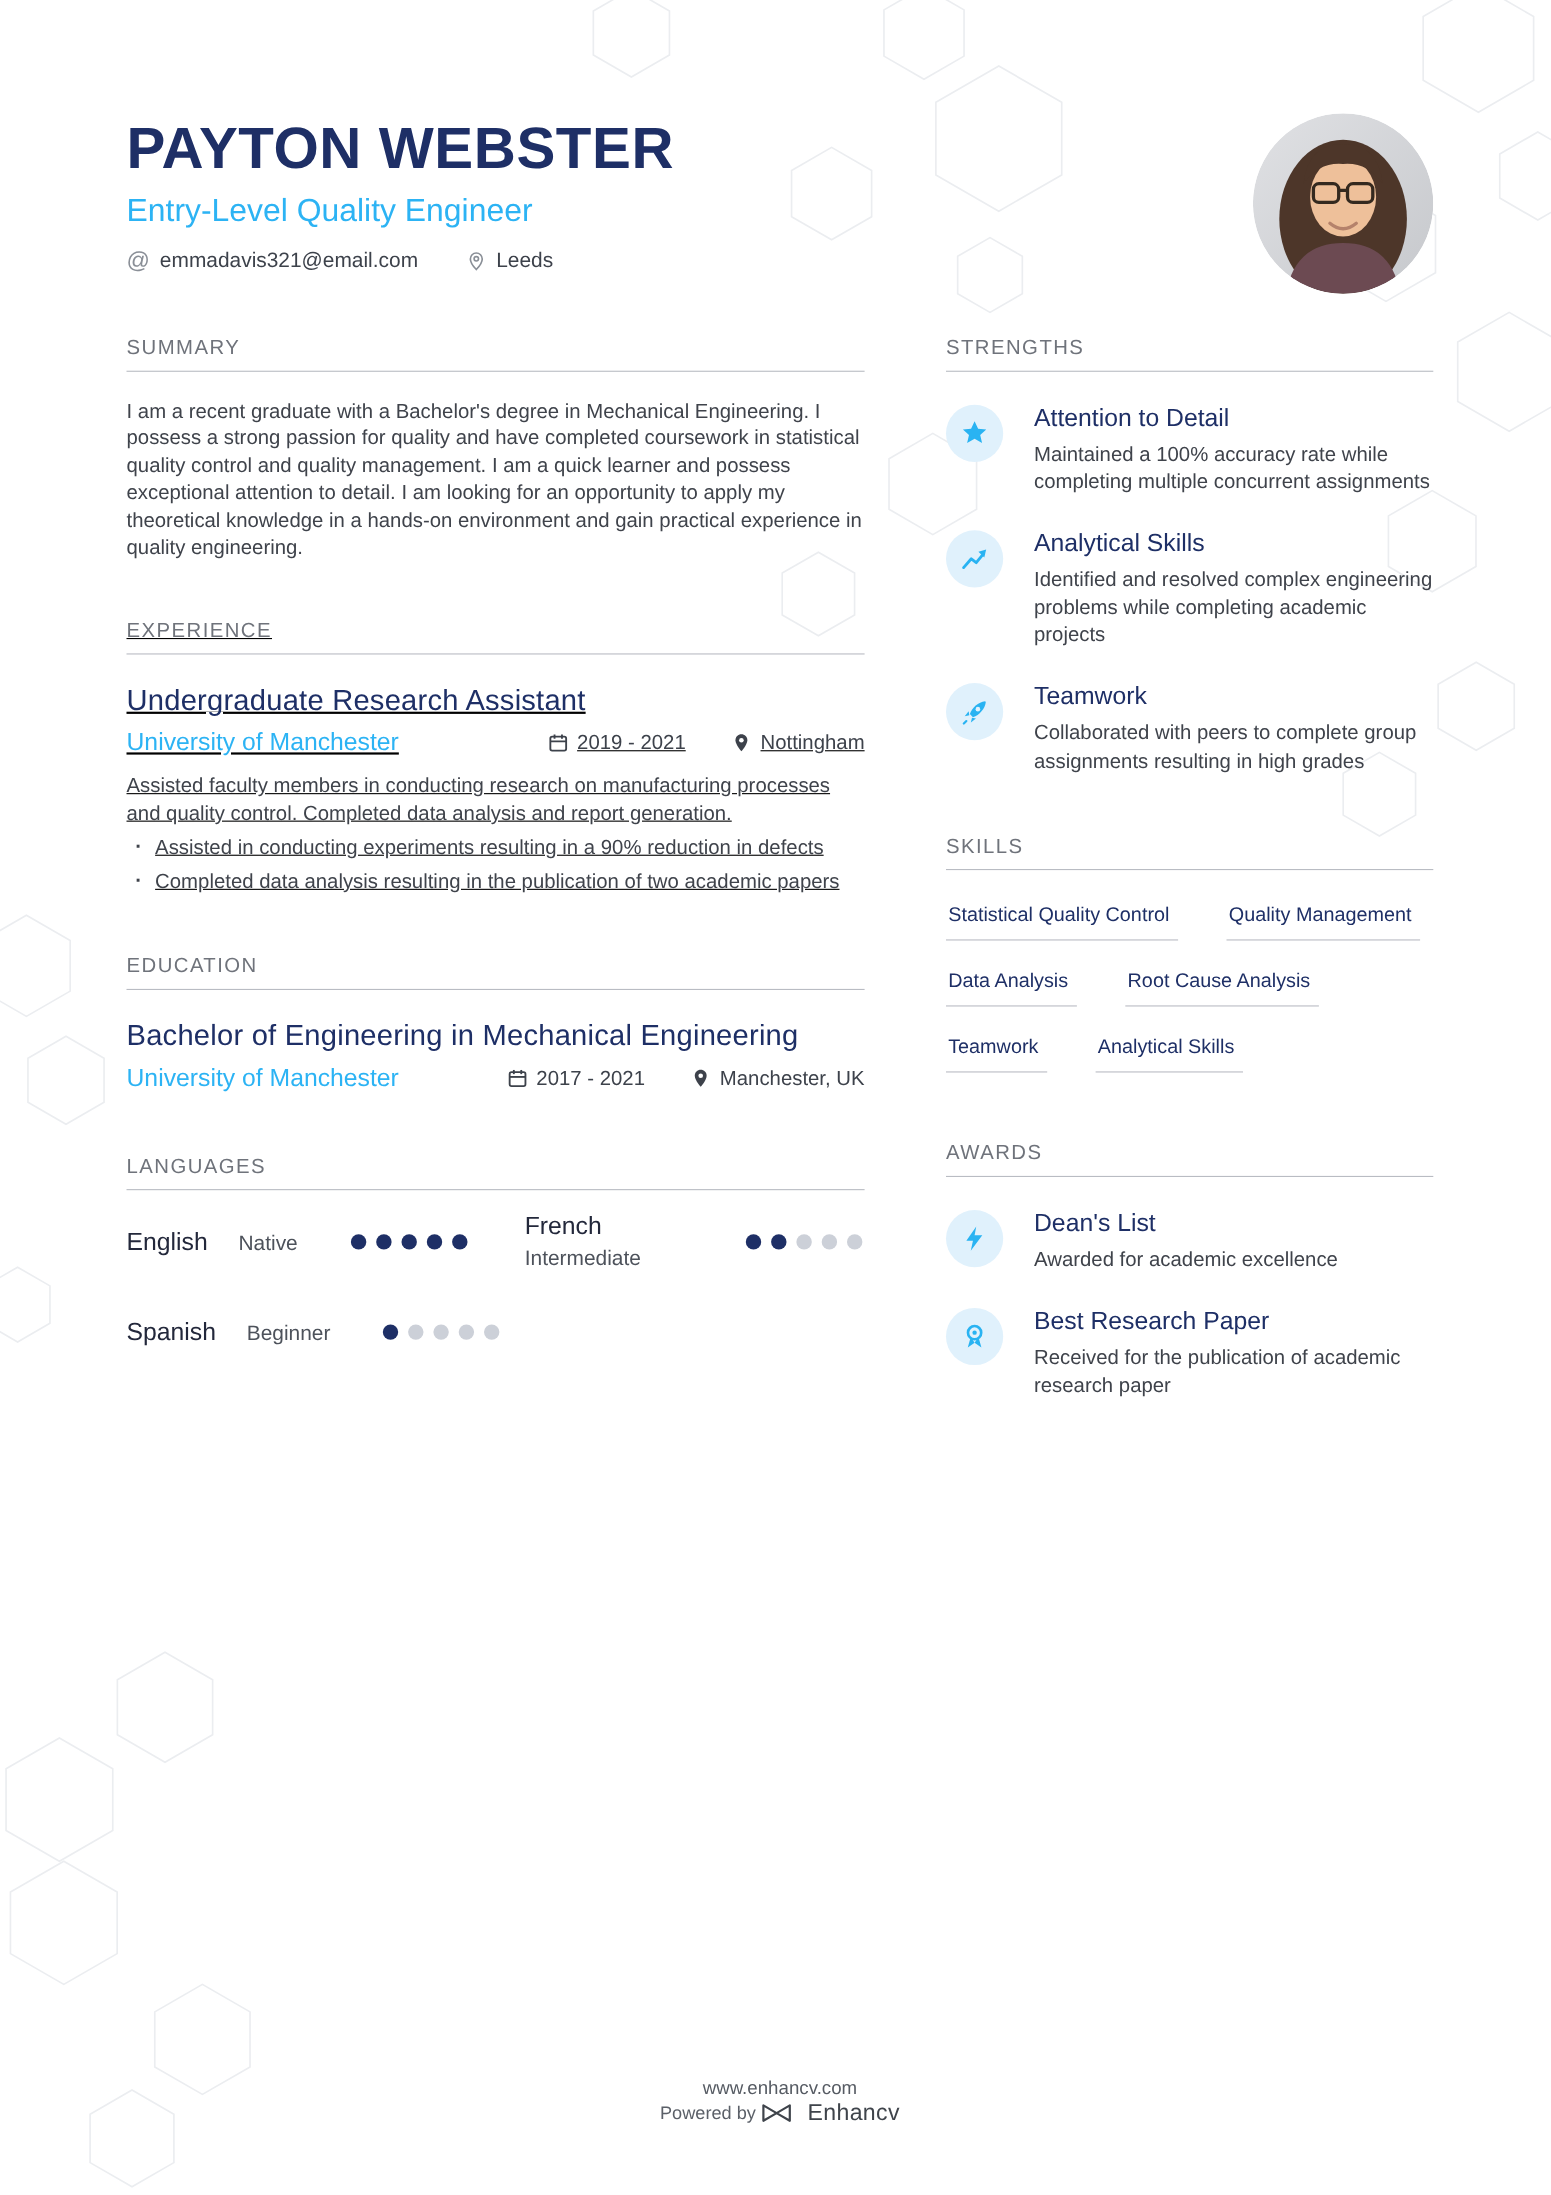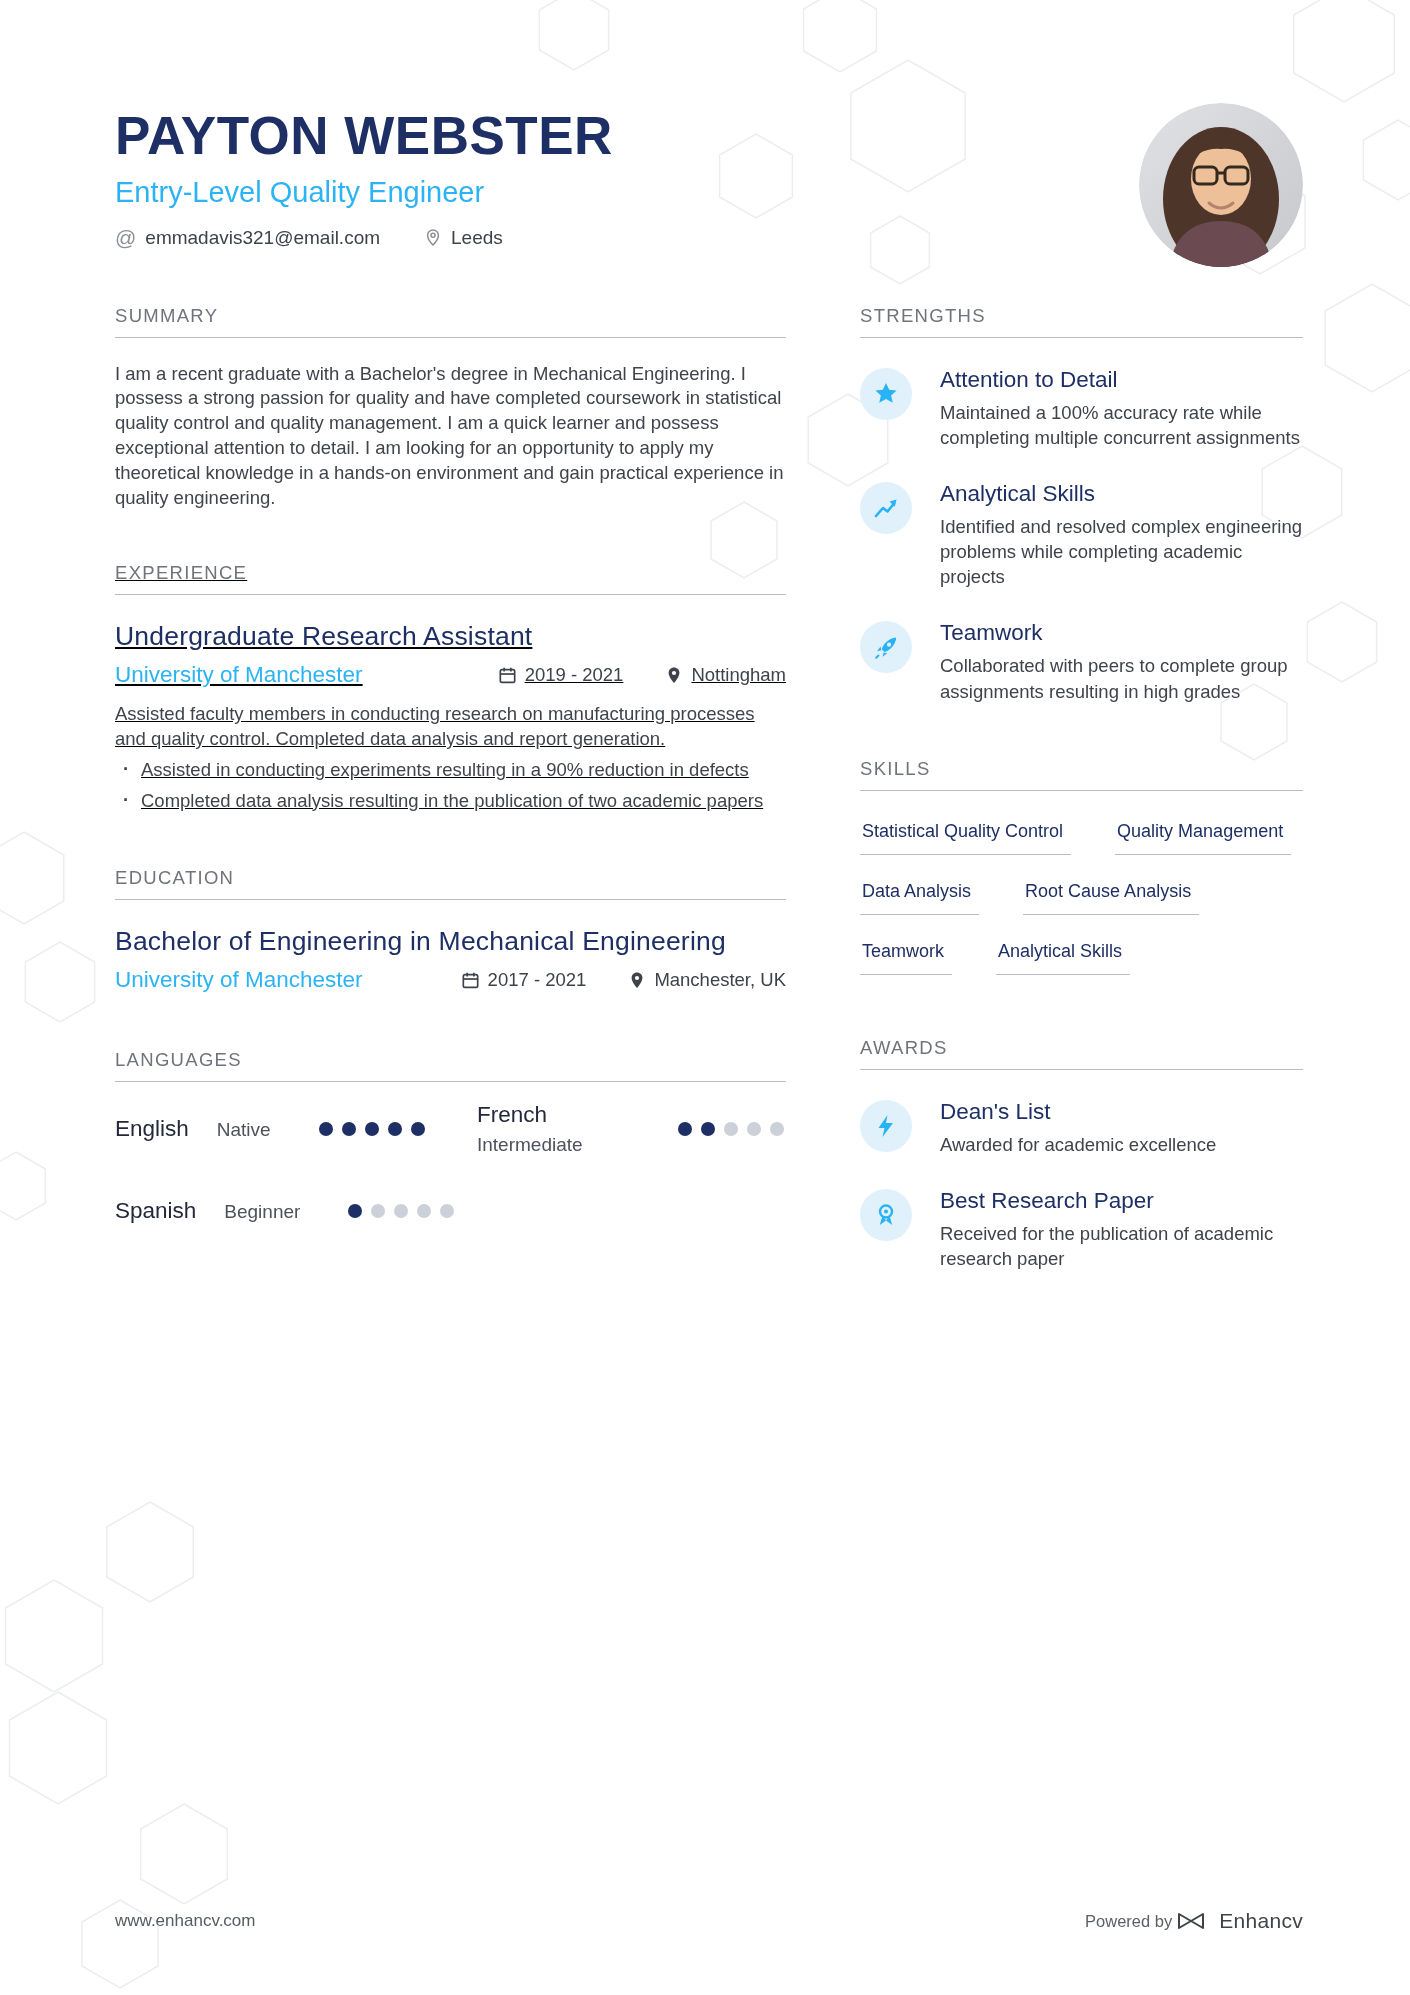--- a/index.html
+++ b/index.html
@@ -71,21 +71,21 @@
   .icon-circle{width:52px;height:52px;border-radius:50%;background:var(--icon-bg);display:flex;align-items:center;justify-content:center;flex:none;margin-top:2px;}
   .card-text{margin-left:28px;}
   .card-title{font-size:22.5px;font-weight:500;color:var(--navy);line-height:1.2;}
   .card-desc{margin-top:7px;font-size:18.5px;line-height:1.36;color:var(--body-gray);}
 
   
   .skill-list{margin-top:30px;display:flex;flex-wrap:wrap;column-gap:44px;row-gap:26px;}
   .skill-tag{font-size:18px;color:var(--navy);padding:0 8px 12px 2px;border-bottom:1px solid var(--line);}
 
   
-  .footer{position:absolute;z-index:1;left:115px;right:107px;bottom:62px;display:flex;justify-content:space-between;align-items:center;}
+  .footer{position:absolute;z-index:1;left:115px;right:107px;bottom:62px;display:flex;justify-content:space-between;align-items:center;flex-direction:column;}
   .site{font-size:17px;color:#565b63;}
   .powered{display:flex;align-items:center;gap:1px;}
   .powered-label{font-size:16.5px;color:#5b6068;}
   .brand{display:flex;align-items:center;gap:10px;font-size:21px;font-weight:500;color:#3f444b;letter-spacing:0.3px;}
 </style>
 </head>
 <body>
 
 <div class="page">
 

